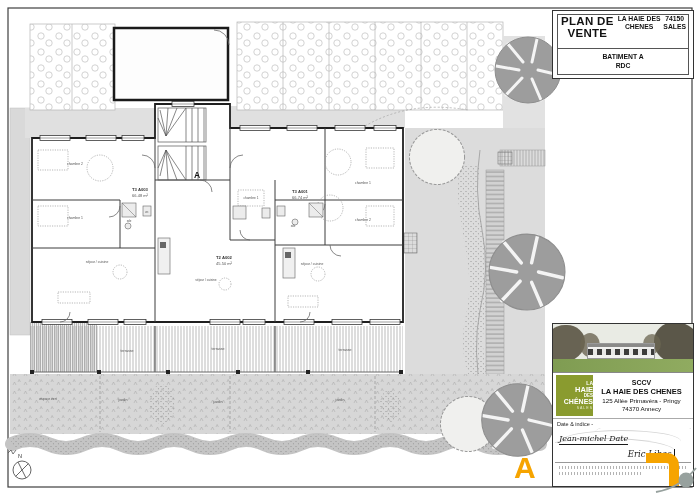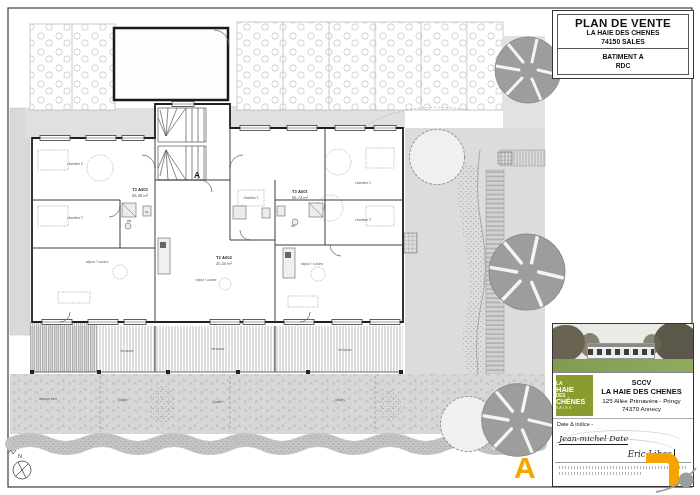--- a/index.html
+++ b/index.html
@@ -5,40 +5,40 @@
   html,body{margin:0;padding:0;background:#fff;}
   .sheet{position:relative;width:700px;height:495px;background:#fff;overflow:hidden;
          font-family:"Liberation Sans",sans-serif;}
   svg text{font-family:"Liberation Sans",sans-serif;}
 
   
   .title-block{position:absolute;left:552px;top:10px;width:142px;height:69px;
     background:#fff;border:1.4px solid #333;box-sizing:border-box;}
   .tb-inner{position:absolute;left:4px;right:4px;top:3px;bottom:3px;border:1px solid #555;
     display:flex;flex-direction:column;text-align:center;}
-  .tb-top{flex:1.15;display:flex;flex-direction:column;justify-content:center;border-bottom:1px solid #555;}
+  .tb-top{flex:1.15;display:flex;flex-direction:row;justify-content:center;border-bottom:1px solid #555;}
   .tb-title{font-size:11.5px;font-weight:bold;letter-spacing:.3px;color:#111;}
   .tb-sub{font-size:6.8px;font-weight:bold;color:#111;line-height:1.25;}
   .tb-bottom{flex:.85;display:flex;flex-direction:column;justify-content:center;}
 
   
   .info-block{position:absolute;left:552px;top:323px;width:142px;height:164px;
     background:#fff;border:1.4px solid #333;box-sizing:border-box;font-size:7px;}
   .photo{position:relative;height:48px;overflow:hidden;border-bottom:1px solid #888;background:#e9ebe4;}
   .ph-lawn{position:absolute;left:0;right:0;bottom:0;height:13px;background:linear-gradient(90deg,#7f9c52,#90ab60);}
   .ph-tree{position:absolute;background:#55503f;}
   .ph-t1{left:-8px;top:1px;width:40px;height:37px;border-radius:50% 45% 55% 40%;opacity:.88;}
   .ph-t2{left:27px;top:9px;width:20px;height:24px;border-radius:50%;background:#6b6552;opacity:.8;}
   .ph-t3{right:-7px;top:-2px;width:46px;height:41px;border-radius:45% 55% 40% 50%;background:#4e4a3c;opacity:.92;}
   .ph-t4{right:32px;top:10px;width:18px;height:20px;border-radius:50%;background:#6b6552;opacity:.75;}
   .ph-bldg{position:absolute;left:34px;top:19px;width:68px;height:16px;background:#f2f2f0;border:.5px solid #999;box-sizing:border-box;}
   .ph-roof{height:3px;background:#8a8a88;}
   .ph-win{height:6px;margin-top:2px;background:repeating-linear-gradient(90deg,#3c3c3a 0 5px,#e8e8e6 5px 9px);}
   .brand-row{display:flex;align-items:center;height:46px;border-bottom:1px solid #aaa;padding:2px 3px;box-sizing:border-box;}
-  .brand-logo{width:37px;height:41px;background:#8a9b2f;color:#fff;text-align:left;
+  .brand-logo{width:37px;height:41px;background:#8a9b2f;color:#fff;text-align:right;
     display:flex;flex-direction:column;justify-content:center;line-height:1.05;flex:none;}
   .bl-1{font-size:5px;font-weight:bold;}
   .bl-2{font-size:7.5px;font-weight:bold;}
   .bl-3{font-size:4.5px;font-weight:bold;}
   .bl-4{font-size:7px;font-weight:bold;}
   .bl-5{font-size:3.5px;letter-spacing:1px;color:#e8edcf;margin-top:1px;}
   .brand-text{flex:1;text-align:center;line-height:1.25;color:#111;}
   .bt-company{font-size:7px;font-weight:bold;}
   .bt-name{font-size:7.5px;font-weight:bold;}
   .bt-addr{font-size:6.2px;}

